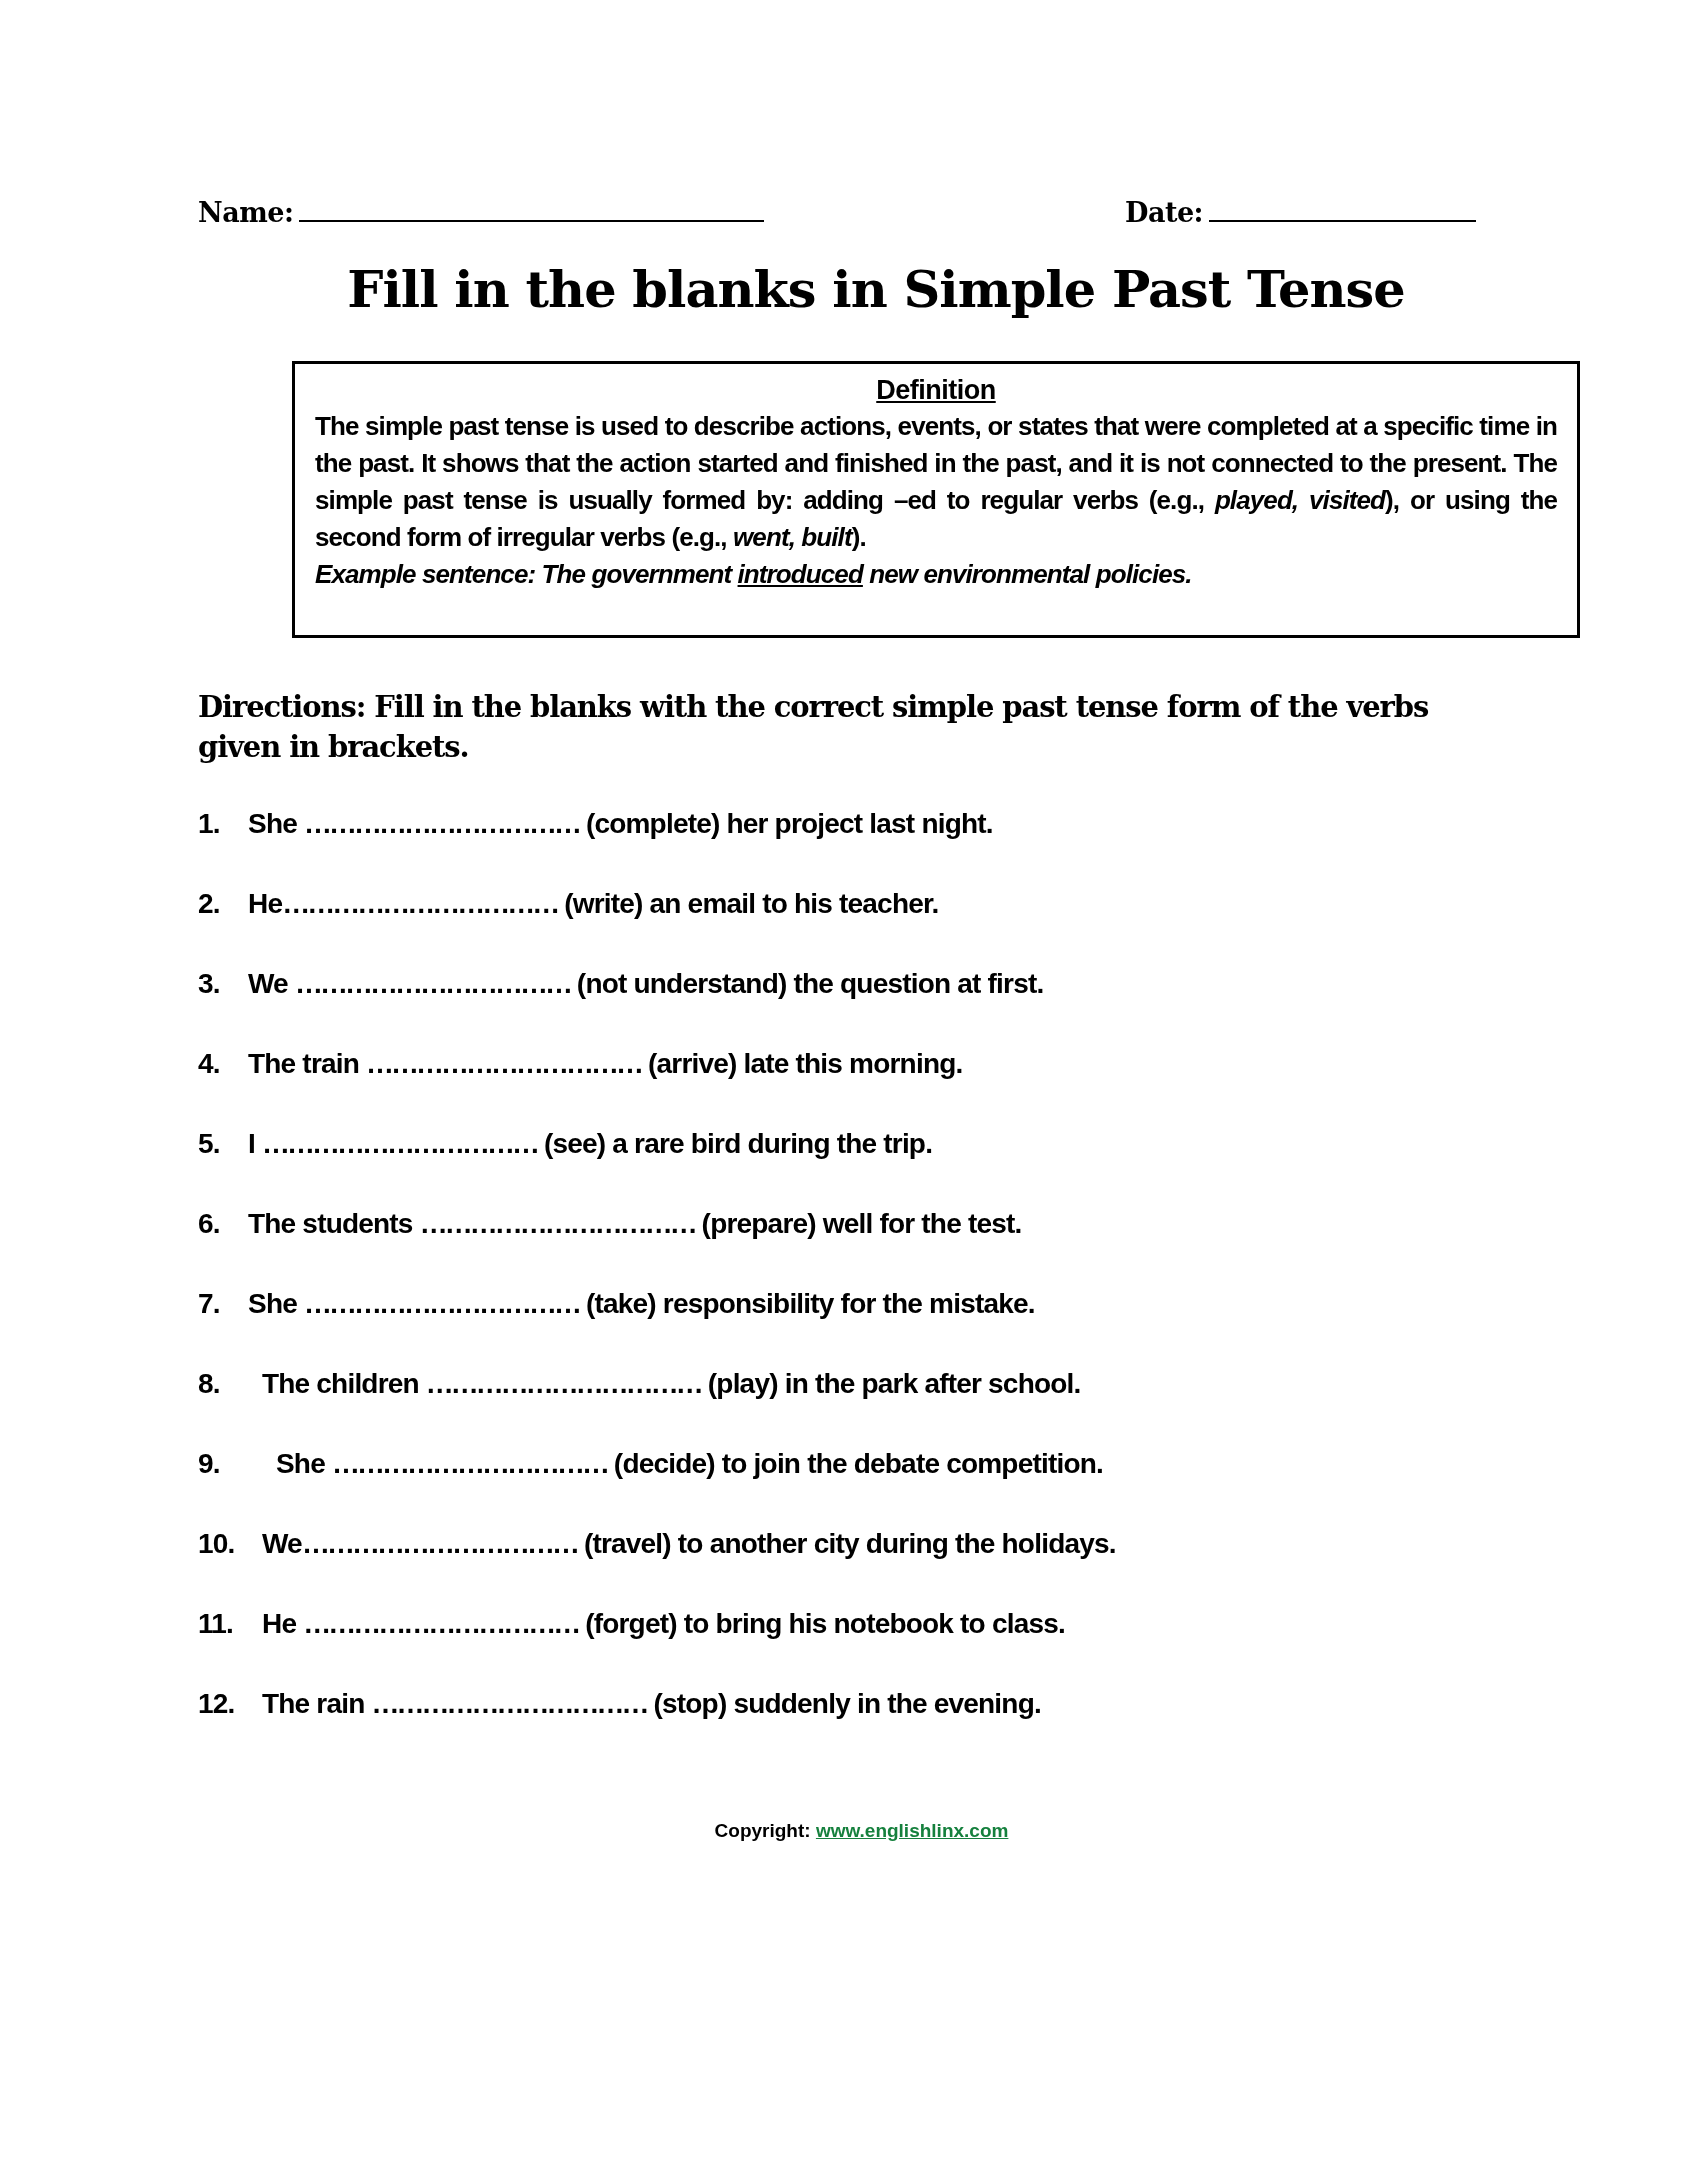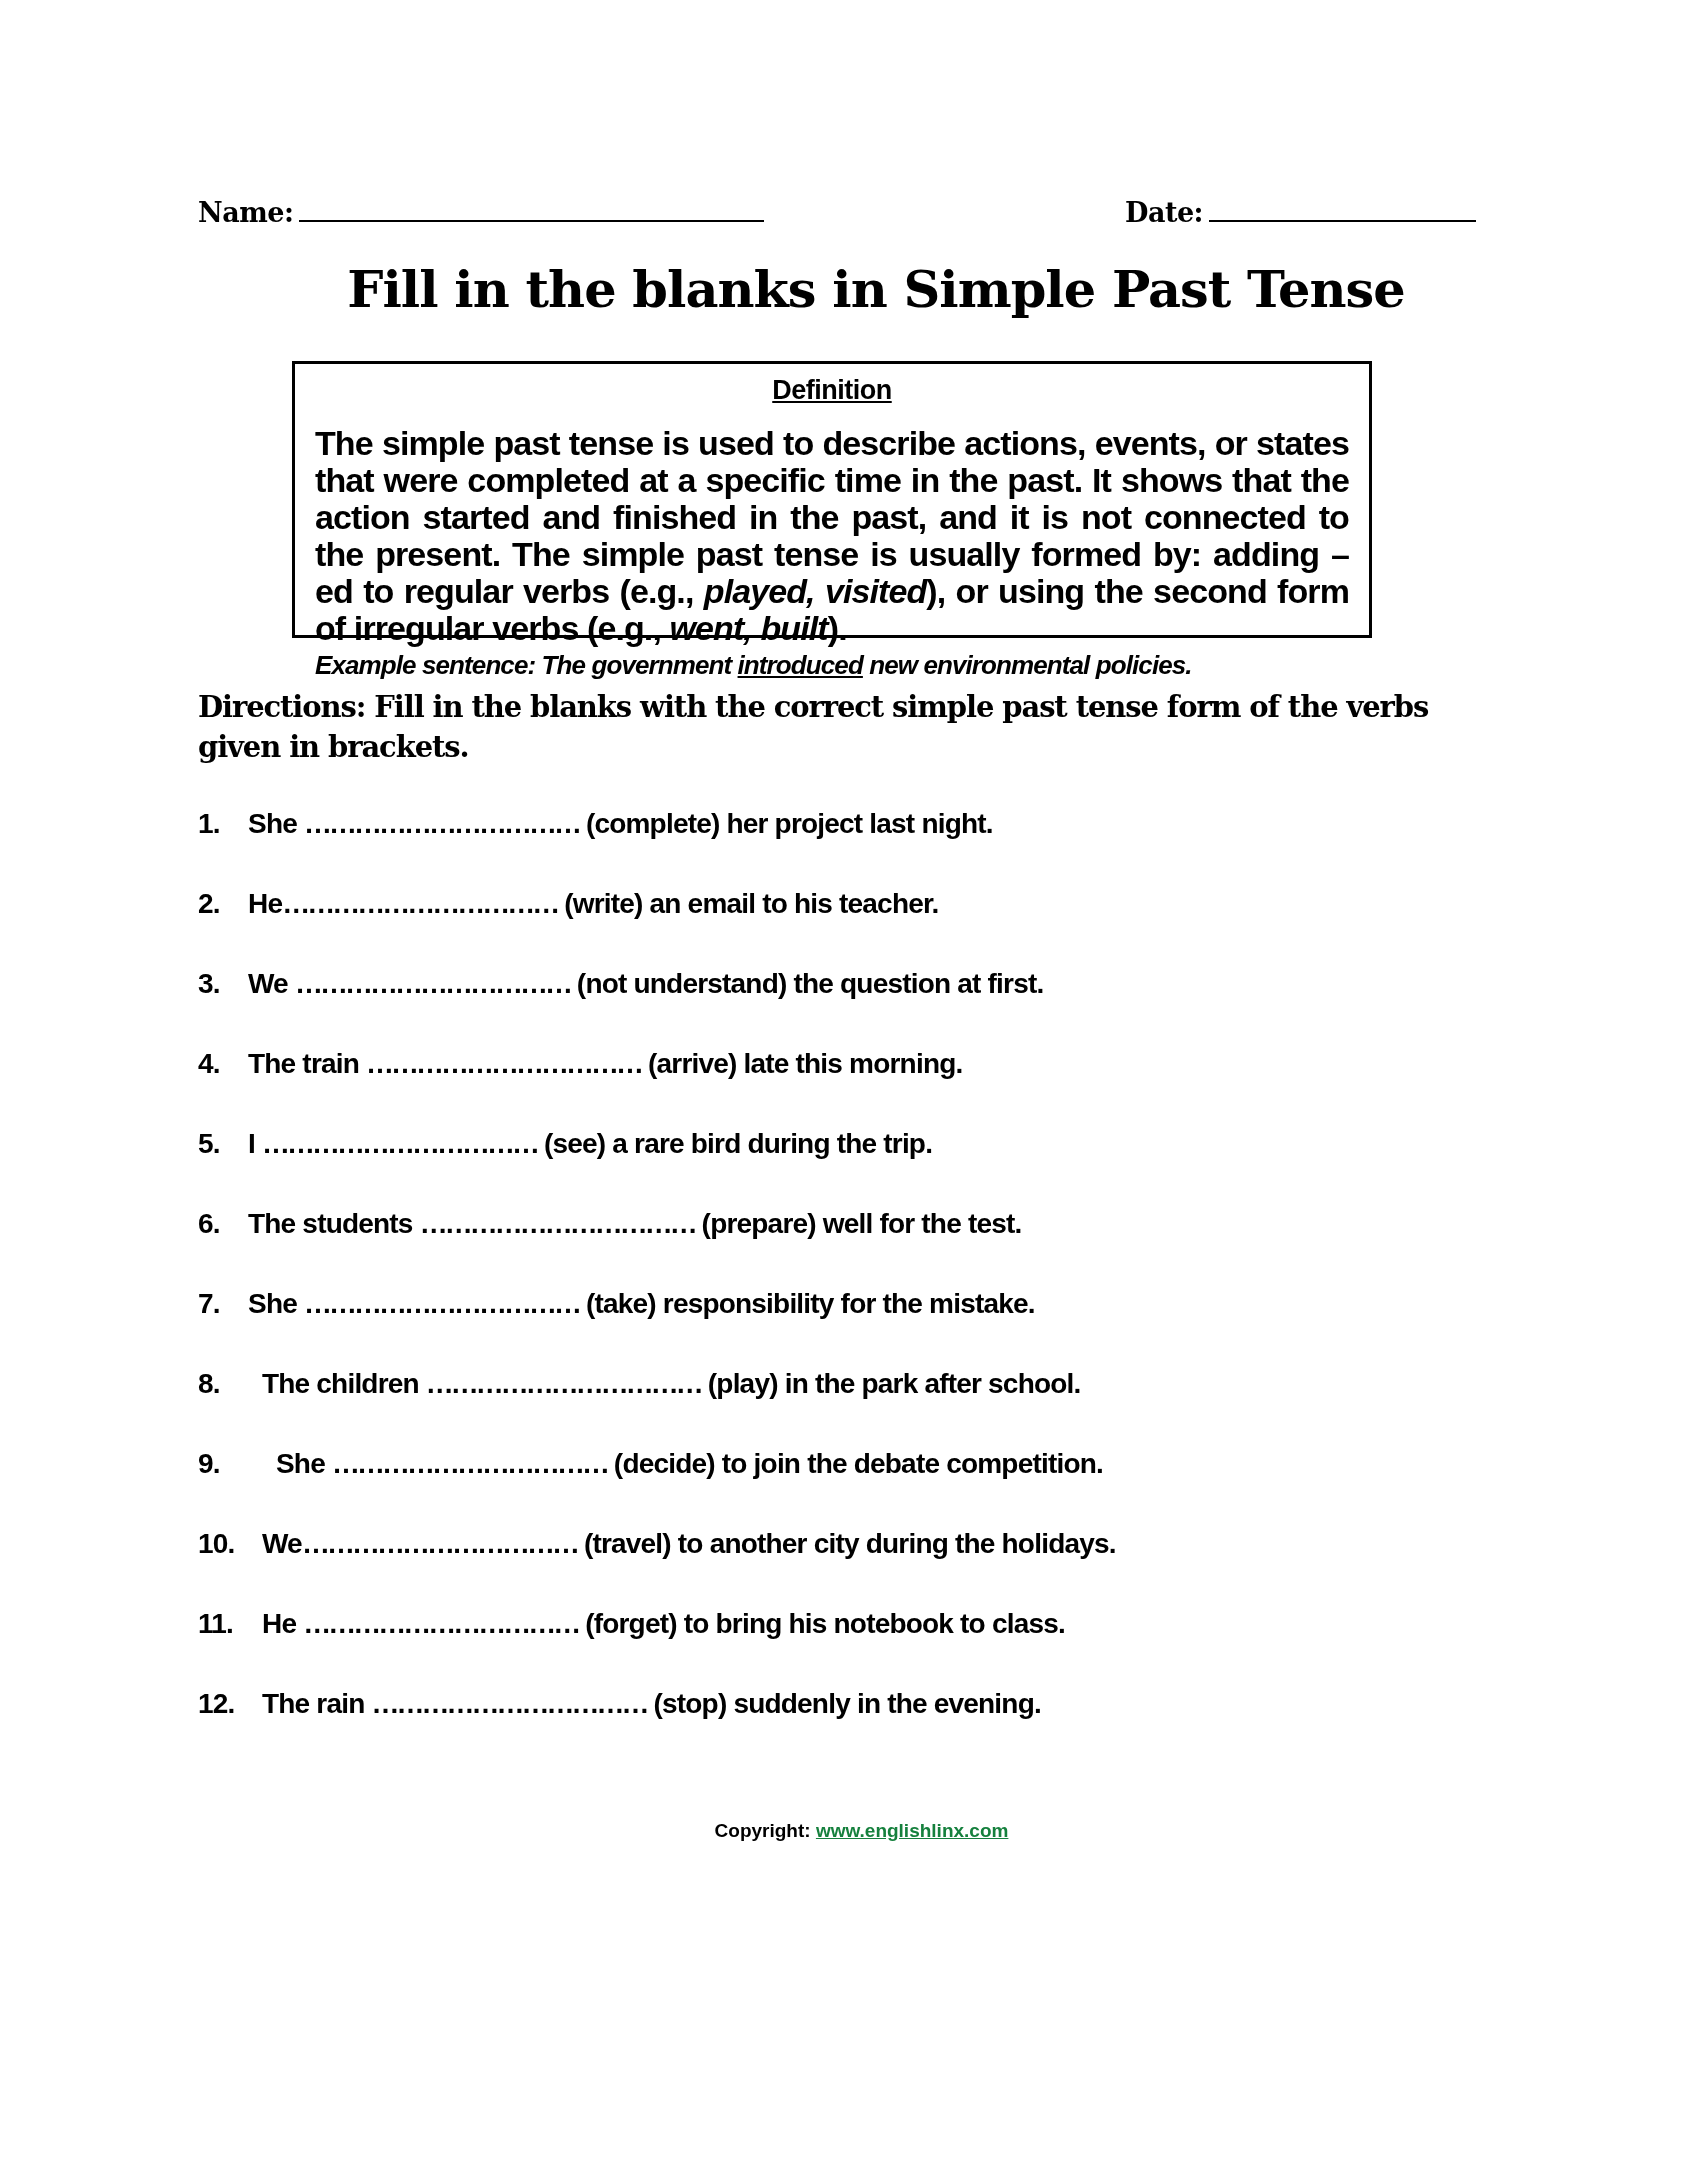--- a/index.html
+++ b/index.html
@@ -10,23 +10,23 @@
   .header-row { position: absolute; top: 196px; left: 198px; width: 1277px; height: 40px; }
   .field { position: absolute; font-weight: bold; font-size: 27px; letter-spacing: -0.5px; white-space: nowrap; }
   .field .line { display: inline-block; border-bottom: 2px solid #000; height: 24px; vertical-align: baseline; margin-left: 6px; }
   #name-field { left: 0; }
   #name-field .line { width: 465px; }
   #date-field { left: 927px; }
   #date-field .line { width: 267px; }
 
   .title { position: absolute; top: 259px; left: 0; width: 1752px; text-align: center; font-weight: bold; font-size: 51px; letter-spacing: -1px; }
 
-  .def-box { position: absolute; left: 292px; top: 361px; width: 1080px; height: 277px; border: 3px solid #000; box-sizing: border-box; padding: 8px 20px 0 20px; }
+  .def-box { position: absolute; left: 292px; top: 361px; width: 1288px; height: 277px; border: 3px solid #000; box-sizing: border-box; padding: 8px 20px 0 20px; }
   .def-title { text-align: center; font-weight: bold; font-size: 27px; text-decoration: underline; line-height: 36px; letter-spacing: -0.5px; }
-  .def-text { font-weight: bold; font-size: 34px; line-height: 37px; text-align: justify; letter-spacing: -0.9px; margin-top: 17px; }
+  .def-text { font-weight: bold; font-size: 26px; line-height: 37px; text-align: justify; letter-spacing: -0.9px; }
   .def-example { font-weight: bold; font-style: italic; font-size: 26px; line-height: 37px; letter-spacing: -0.9px; }
   .def-example u { text-decoration: underline; }
 
   .directions { position: absolute; left: 198px; top: 687px; width: 1287px; font-weight: bold; font-size: 29px; line-height: 40px; letter-spacing: -1.1px; }
 
   .items { position: absolute; left: 198px; top: 804px; width: 1287px; margin: 0; padding: 0; list-style: none; }
   .item { height: 80px; font-weight: bold; font-size: 28px; line-height: 40px; white-space: nowrap; letter-spacing: -0.8px; position: relative; }
   .item .num { display: inline-block; width: 50px; }
   .item .num.wide { width: 64px; }
   .item .blank { letter-spacing: -3px; }

